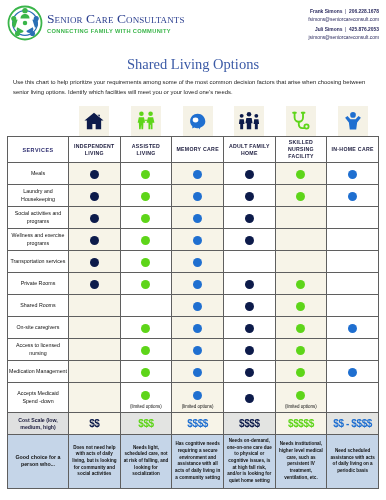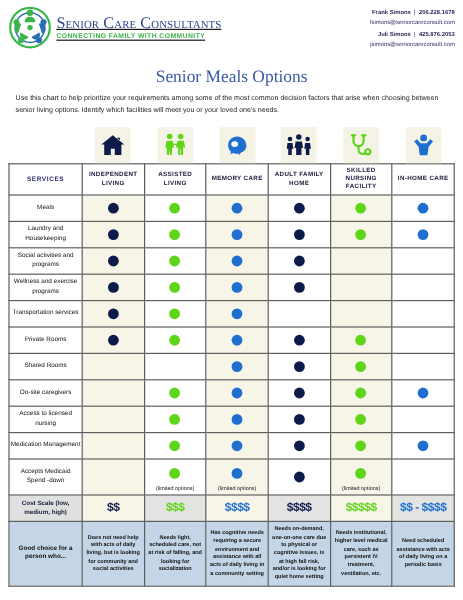--- a/index.html
+++ b/index.html
@@ -8,21 +8,21 @@
     width:386px; height:500px;
     background:#ffffff;
     font-family:"Liberation Sans", sans-serif;
     color:#1a1a1a;
     overflow:hidden;
   }
   .page { position:relative; width:386px; height:500px; padding:5px 7px 0 7px; }
 
   
   .header { display:flex; align-items:flex-start; justify-content:space-between; height:48px; }
-  .brand { display:flex; align-items:center; gap:4px;text-decoration:underline; }
+  .brand { display:flex; align-items:center; gap:4px; }
   .logo { width:36px; height:36px; flex:0 0 36px; }
   .brandtext { display:flex; flex-direction:column; justify-content:center; }
   .bt-main { font-family:"Liberation Serif", serif; font-size:13.5px; letter-spacing:.1px;
              color:#2b3f8f; font-variant:small-caps; font-weight:400; line-height:1.05; white-space:nowrap;}
   .bt-sub { font-size:5.7px; font-weight:bold; letter-spacing:.35px; color:#3ab54a;
             text-transform:uppercase; margin-top:1.5px; white-space:nowrap;}
   .contacts { text-align:right; font-size:4.9px; color:#2b2b5f; line-height:1.62; padding-top:3px;}
   .contacts .nm { font-weight:bold; }
   .cblock { margin-bottom:2.5px; }
 
@@ -118,21 +118,21 @@
       </div>
       <div class="cblock">
         <div><span class="nm">Juli Simons</span>
           <span>&nbsp;|&nbsp;</span>
           <span class="nm">425.876.2053</span></div>
         <div>jsimons@seniorcareconsult.com</div>
       </div>
     </div>
   </div>
 
-  <div class="title">Senior Meals Options</div>
+  <div class="title">Shared Living Options</div>
   <div class="intro">Use this chart to help prioritize your requirements among some of the most common decision factors that arise when choosing between senior living options. Identify which facilities will meet you or your loved one's needs.</div>
 
   <div class="iconstrip">
     <div class="iconcell">
         <div class="iconbox">
       <svg width="22" height="22" viewBox="0 0 24 24" fill="#0d1b4b">
             <path d="M12 3 1.6 11.4h2.6V21h6V15.3h3.6V21h6v-9.6h2.6L12 3zm6.4 2.1v2.3l-2.6-2.1h2.6z"></path>
           </svg>
     </div>
       </div>

